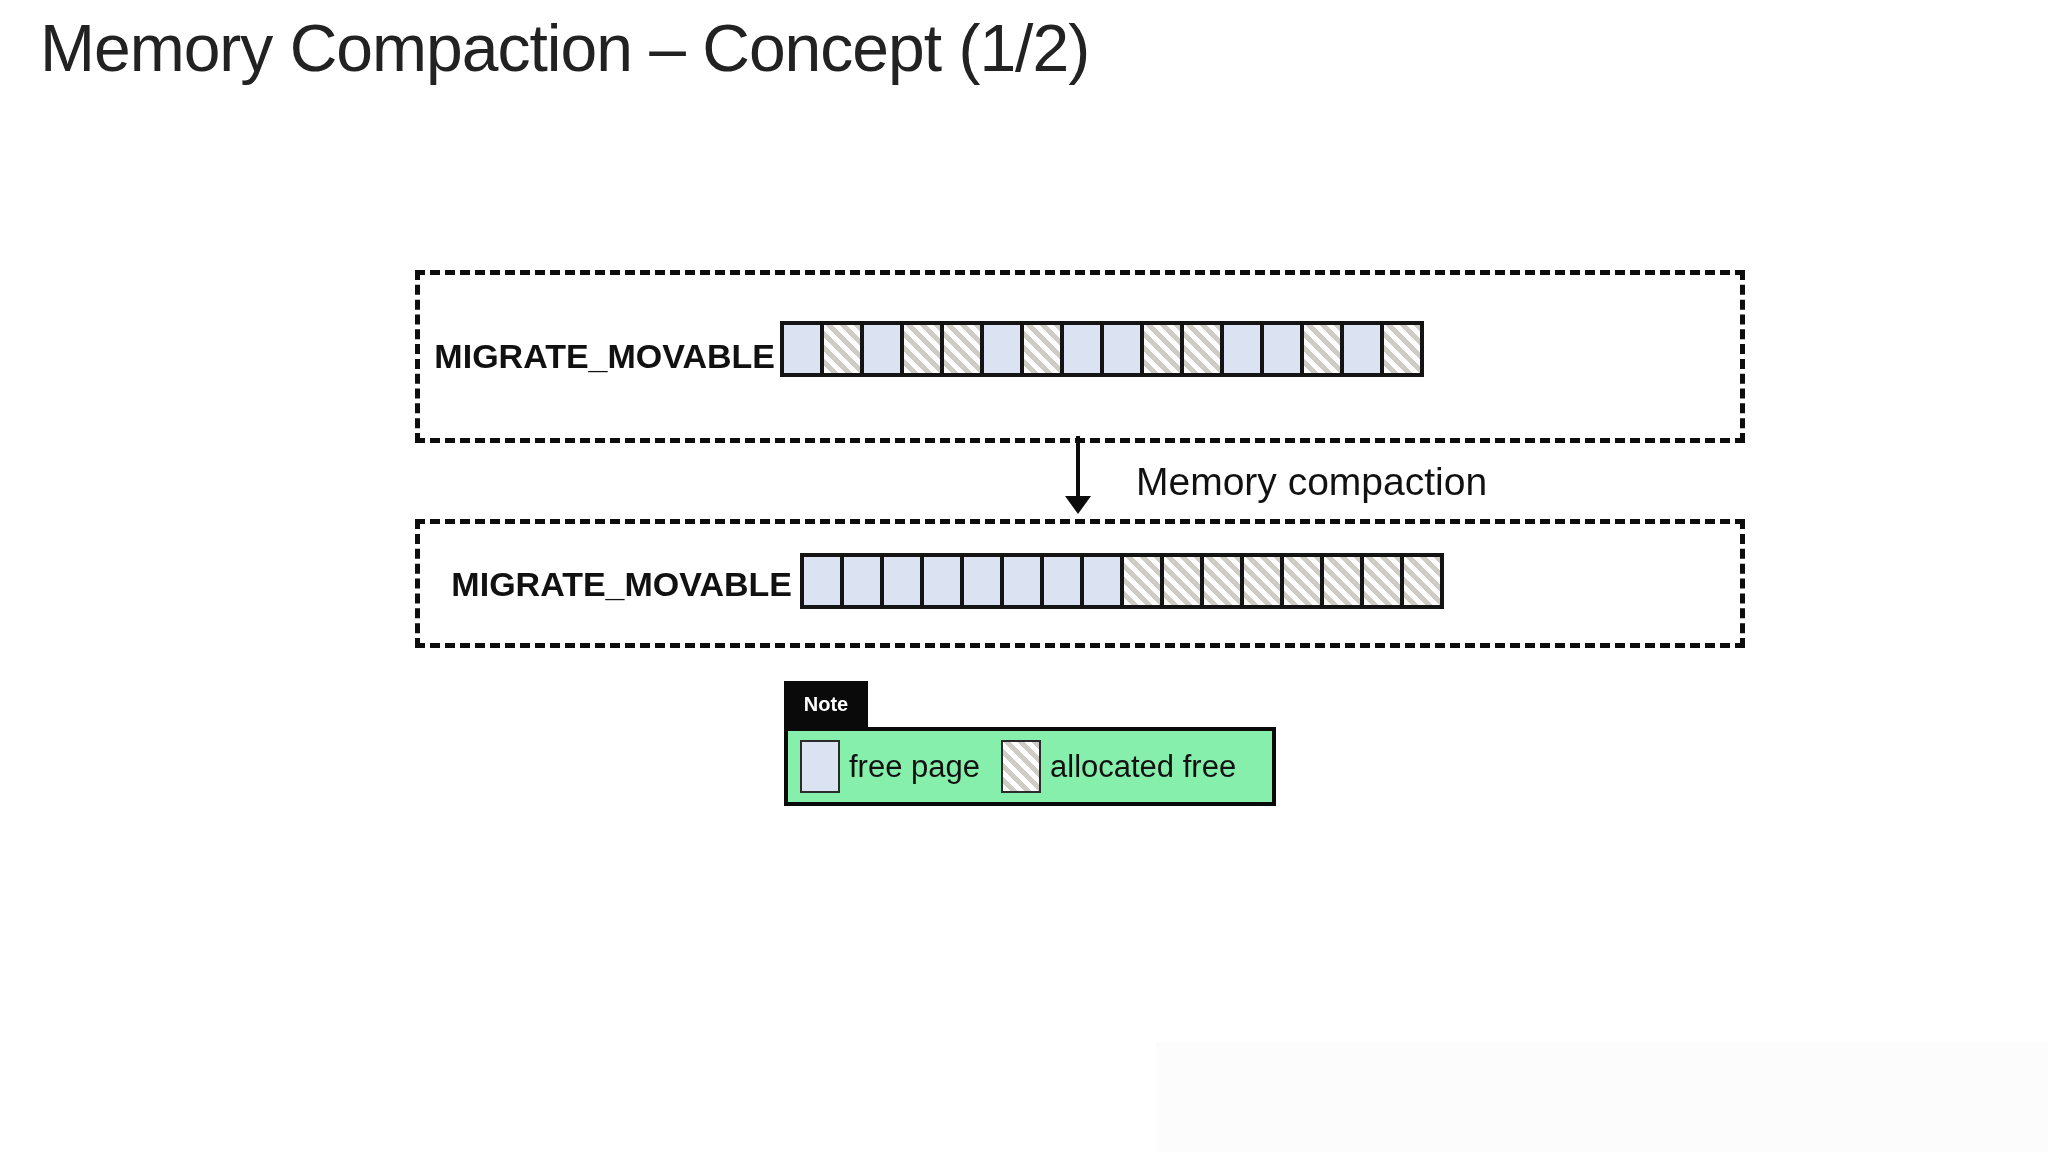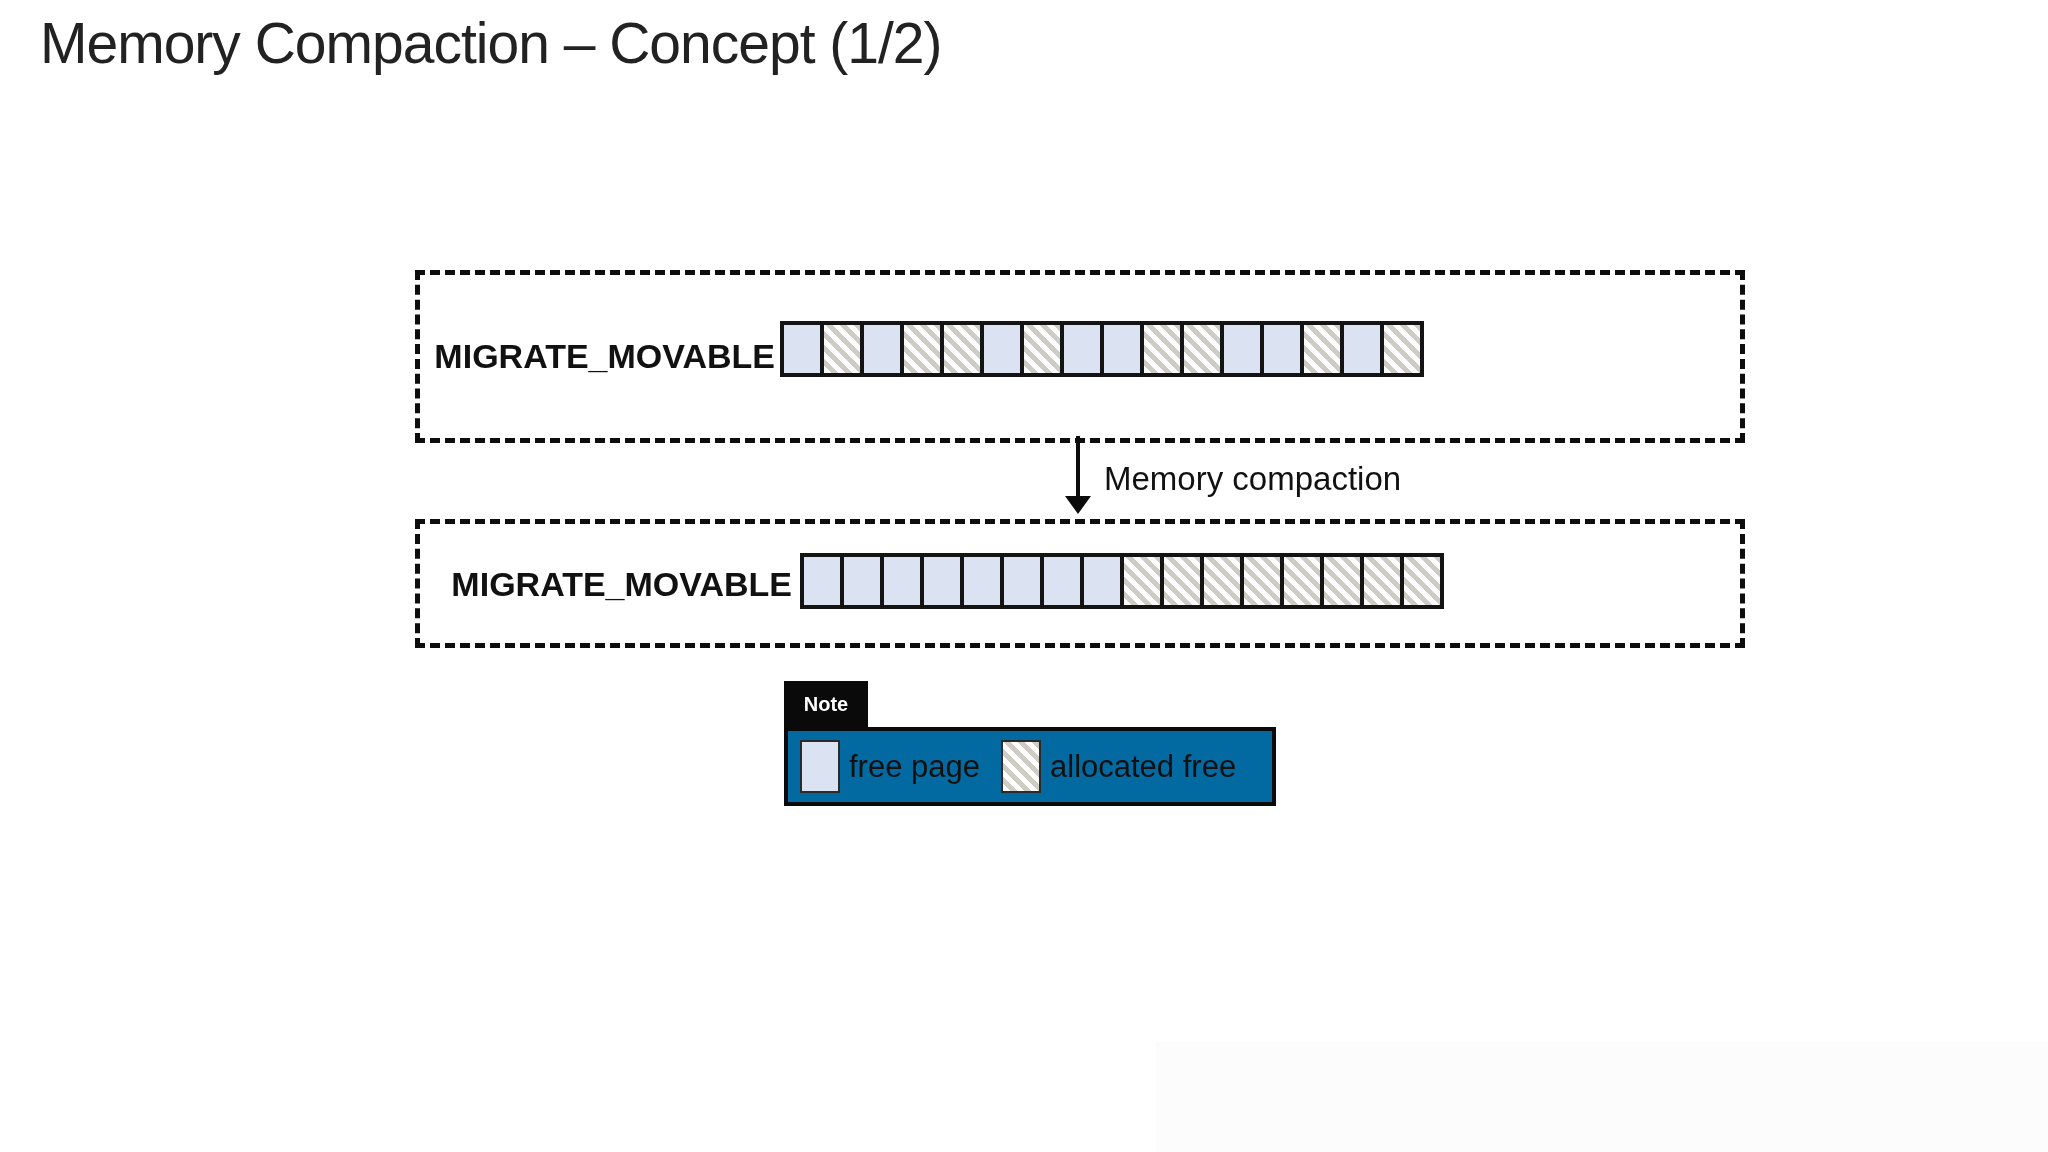--- a/index.html
+++ b/index.html
@@ -8,21 +8,21 @@
     width:2048px;height:1152px;
     background:#ffffff;
     font-family:"Liberation Sans", sans-serif;
     color:#1a1a1a;
     overflow:hidden;
   }
   .slide-title{
     position:absolute;
     left:40px;top:10px;
     margin:0;
-    font-size:57px;
+    font-size:66px;
     font-weight:300;
     letter-spacing:-1px;
     color:#222222;
     white-space:nowrap;
   }
   .dashed-box{
     position:absolute;
     border:5px dashed #0d0d0d;
     background:transparent;
   }
@@ -62,34 +62,34 @@
     width:4px;height:62px;background:#0b0b0b;
   }
   .arrow-head{
     position:absolute;left:1065px;top:496px;
     width:0;height:0;
     border-left:13px solid transparent;
     border-right:13px solid transparent;
     border-top:18px solid #0b0b0b;
   }
   .arrow-label{
-    position:absolute;left:1104px;top:460px;
-    font-size:33px;color:#111111;white-space:nowrap;
+    position:absolute;left:1136px;top:460px;
+    font-size:39px;color:#111111;white-space:nowrap;
   }
   .note-tab{
     position:absolute;left:784px;top:681px;
     width:84px;height:46px;
     background:#0a0a0a;color:#ffffff;
     font-size:20px;font-weight:bold;
     display:flex;align-items:center;justify-content:center;
   }
   .legend-box{
     position:absolute;left:784px;top:727px;
     width:492px;height:79px;
-    background:#0369a1;
+    background:#86efac;
     border:4px solid #0a0a0a;
     box-sizing:border-box;
     display:flex;align-items:center;
     padding-left:12px;
   }
   .legend-item{display:flex;align-items:center;gap:9px;}
   .legend-item + .legend-item{margin-left:21px;}
   .swatch{
     width:36px;height:49px;
     border:2px solid #2b2b2b;

